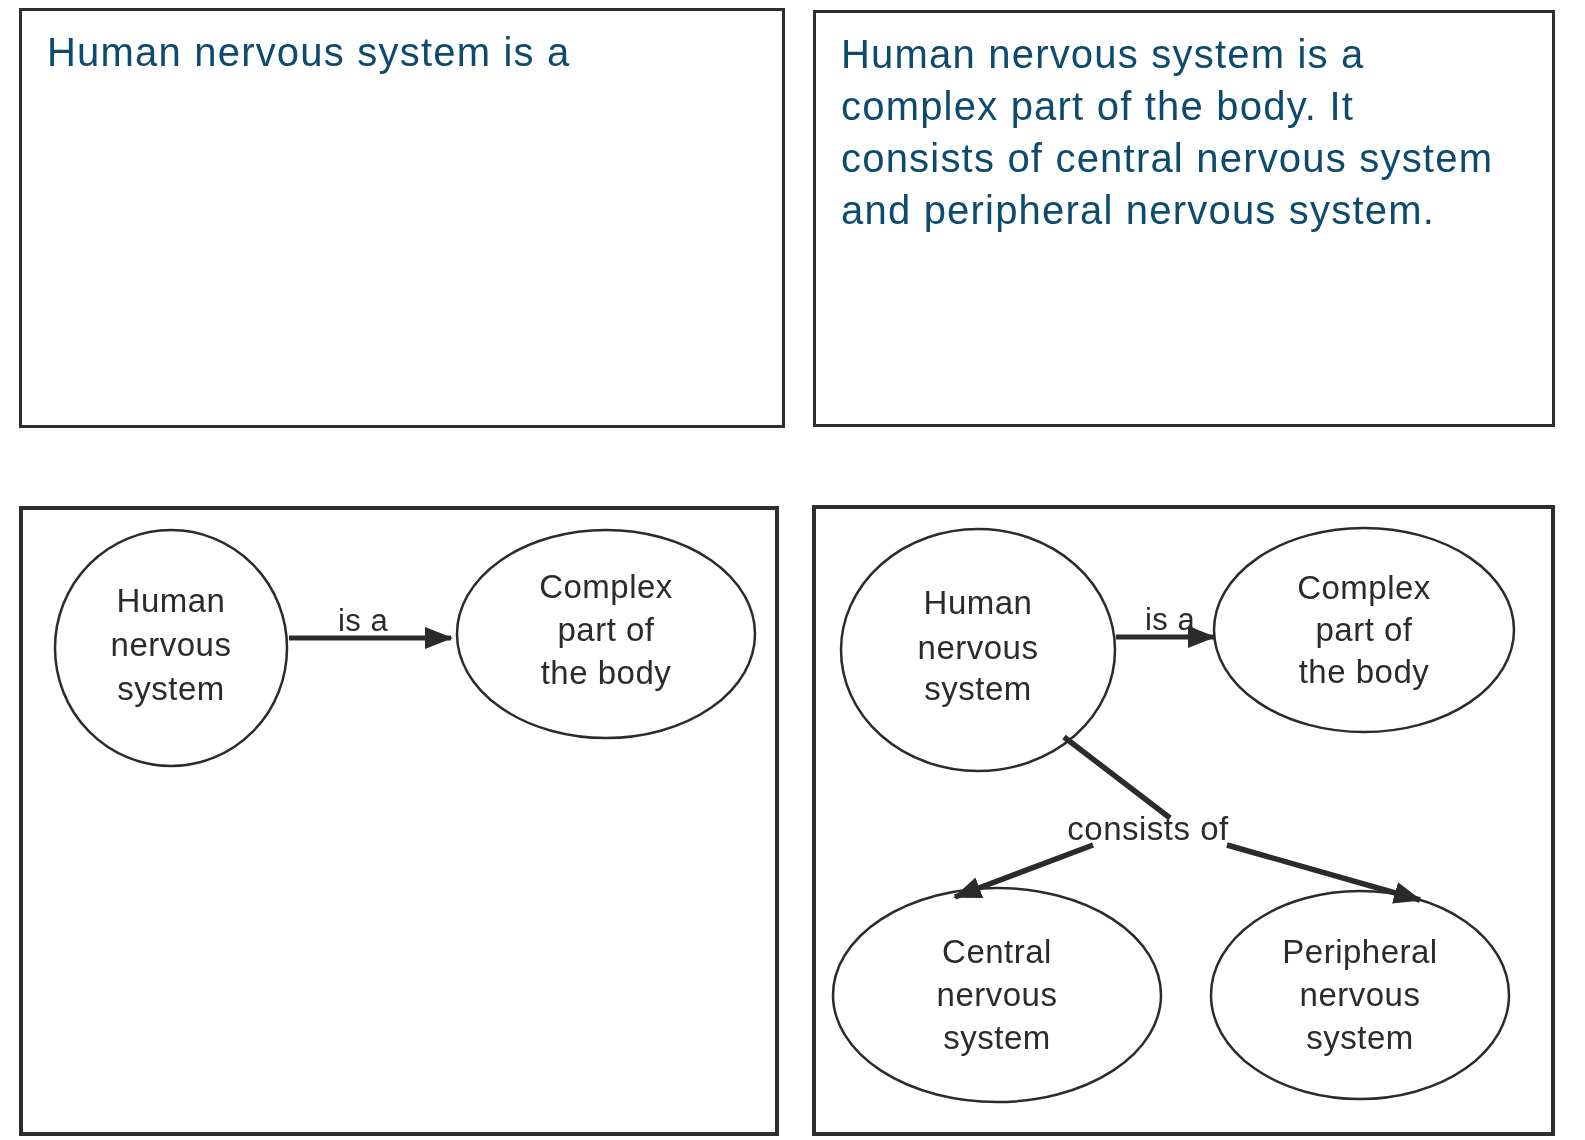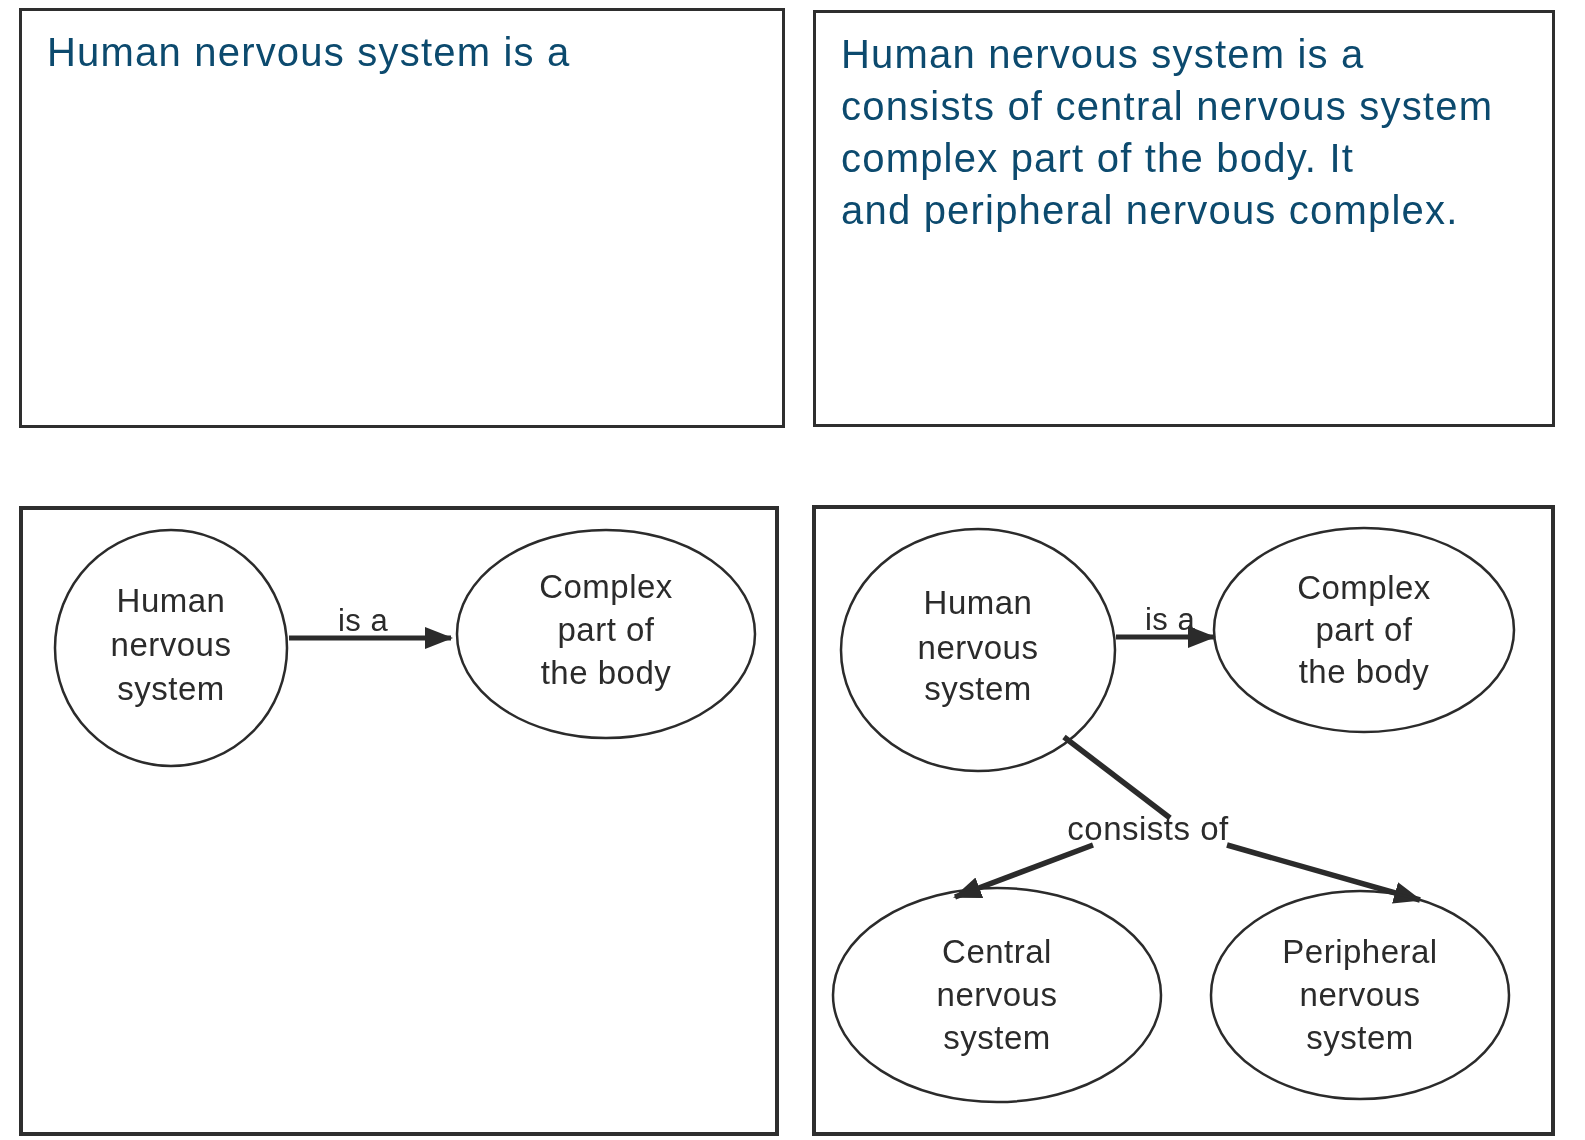--- a/index.html
+++ b/index.html
@@ -86,23 +86,23 @@
 
   <section class="panel text-panel panel-tl">
     <div class="para">
       <div class="line">Human nervous system is a</div>
     </div>
   </section>
 
   <section class="panel text-panel panel-tr">
     <div class="para">
       <div class="line">Human nervous system is a</div>
+      <div class="line">complex part of the body. It</div>
       <div class="line">consists of central nervous system</div>
-      <div class="line">complex part of the body. It</div>
-      <div class="line">and peripheral nervous complex.</div>
+      <div class="line">and peripheral nervous system.</div>
     </div>
   </section>
 
   <section class="panel diagram-panel panel-bl">
     <svg class="diagram-svg" viewBox="0 0 752 622">
       <defs>
         <marker id="arrowhead-bl" markerUnits="userSpaceOnUse" markerWidth="30" markerHeight="22" refX="26" refY="11" orient="auto">
           <path d="M0,0 L28,11 L0,22 Z" fill="#2b2b2b"></path>
         </marker>
       </defs>

